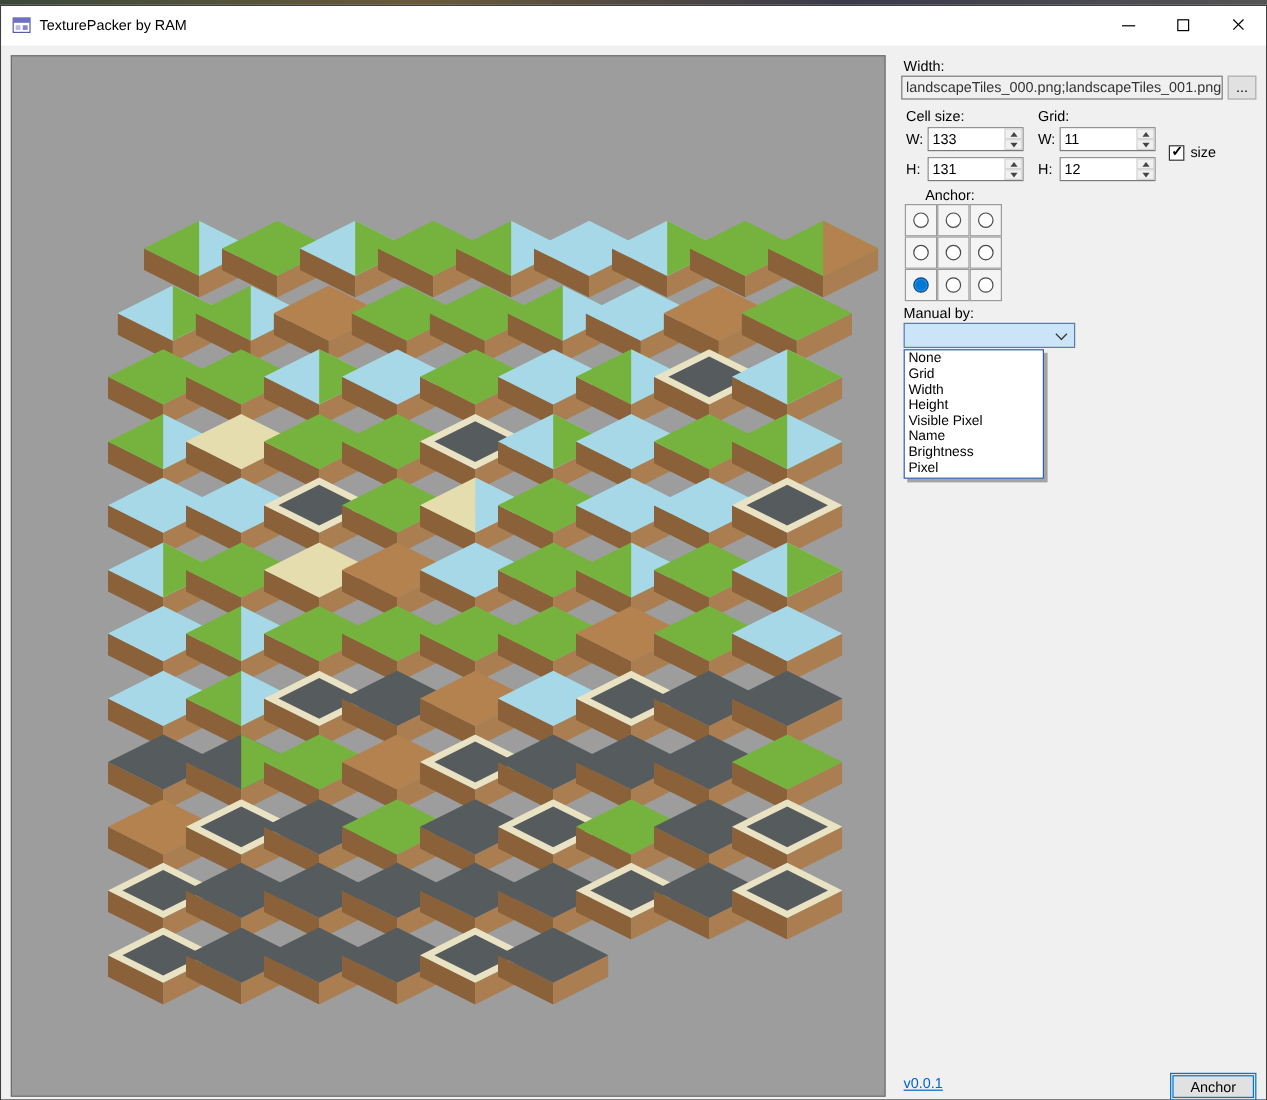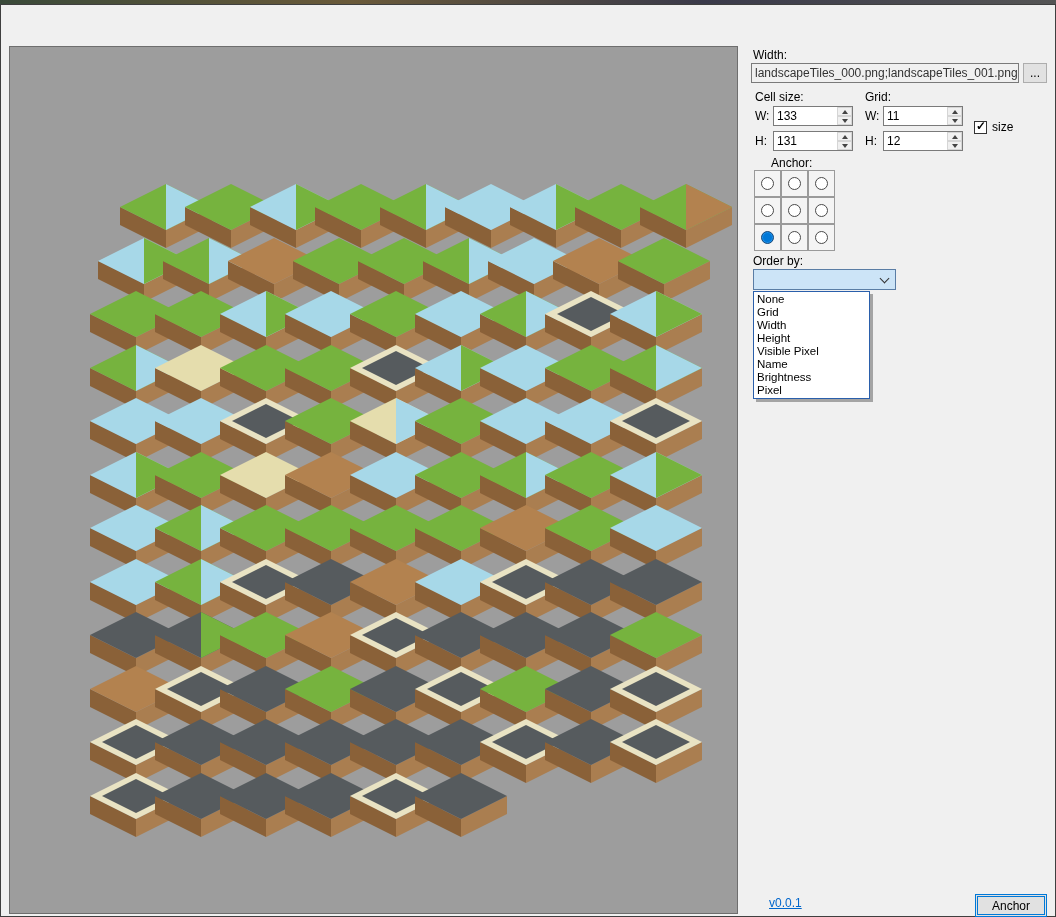--- a/index.html
+++ b/index.html
@@ -63,20 +63,43 @@
   .dd-item { height:13px; line-height:13px; padding:0 3px; font-size:11.5px; color:#000; white-space:nowrap; }
   .link { position:absolute; color:#0066cc; text-decoration:underline; font-size:12px; }
 </style>
 </head>
 <body>
 
 <div class="desktop-strip"></div>
 
 <div class="window">
 
+  <div class="titlebar">
+    <svg class="title-icon" viewBox="0 0 16 16">
+      <rect x="1" y="2" width="14" height="12" fill="#ffffff" stroke="#5a5aa8" stroke-width="1"></rect>
+      <rect x="1" y="2" width="14" height="4" fill="#6f6fc8"></rect>
+      <rect x="3" y="8" width="4" height="4" fill="#b8b8e8"></rect>
+      <rect x="9" y="8" width="4" height="4" fill="#8888cc"></rect>
+    </svg>
+    <span class="title-text">TexturePacker by RAM</span>
+    <div class="win-btns">
+      <div class="win-btn">
+          <span class="glyph-min"></span>
+        </div>
+      <div class="win-btn">
+          <span class="glyph-max"></span>
+        </div>
+      <div class="win-btn">
+          <span class="glyph-close">
+            <span></span>
+            <span></span>
+          </span>
+        </div>
+    </div>
+  </div>
 
   <div class="client">
 
     <div class="canvas">
         <div class="tile" style="left: 110px; top: 137px;"><svg width="92" height="64" viewBox="0 0 92 64">
             <polygon points="0,23 46,46 46,64 0,41" fill="#8a6138"></polygon>
             <polygon points="46,46 92,23 92,41 46,64" fill="#aa7e50"></polygon>
             <polygon points="46,0 92,23 46,46 0,23" fill="#76b33e"></polygon>
             <polygon points="46,0 92,23 46,46" fill="#a7d8e8"></polygon>
           </svg></div>
@@ -724,33 +747,33 @@
           <div class="anchor-radio selected"></div>
         </div>
         <div class="anchor-cell">
           <div class="anchor-radio"></div>
         </div>
         <div class="anchor-cell">
           <div class="anchor-radio"></div>
         </div>
       </div>
 
-    <div class="lbl" style="left:752px; top:216px;">Order by:</div>
+    <div class="lbl" style="left:752px; top:216px;">Manual by:</div>
     <div class="combo" style="left:752px; top:231px;">
       <span class="combo-value"></span>
       <span class="combo-chevron"></span>
     </div>
     <div class="dropdown" style="left:752px; top:253px;">
         <div class="dd-item">None</div>
         <div class="dd-item">Grid</div>
         <div class="dd-item">Width</div>
         <div class="dd-item">Height</div>
         <div class="dd-item">Visible Pixel</div>
         <div class="dd-item">Name</div>
         <div class="dd-item">Brightness</div>
         <div class="dd-item">Pixel</div>
       </div>
 
-    <a class="link" style="left:752px; top:858px;margin-left:16px;">v0.0.1</a>
+    <a class="link" style="left:752px; top:858px;">v0.0.1</a>
     <div class="btn focused" style="left:974px; top:856px; width:72px; height:23px;">Anchor</div>
 
   </div>
 </div>
 
 </body></html>

